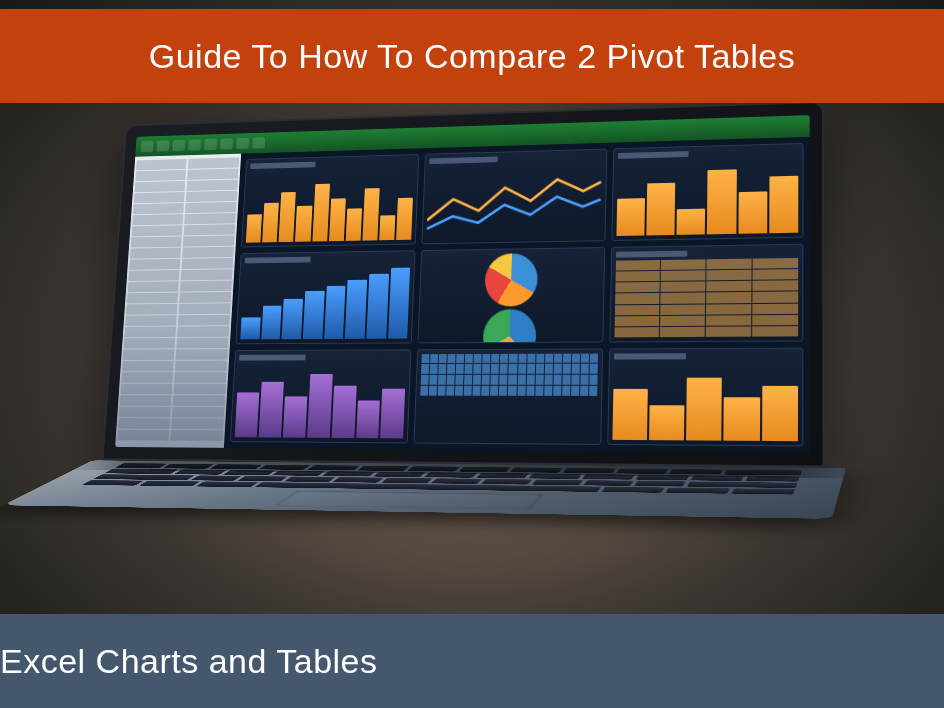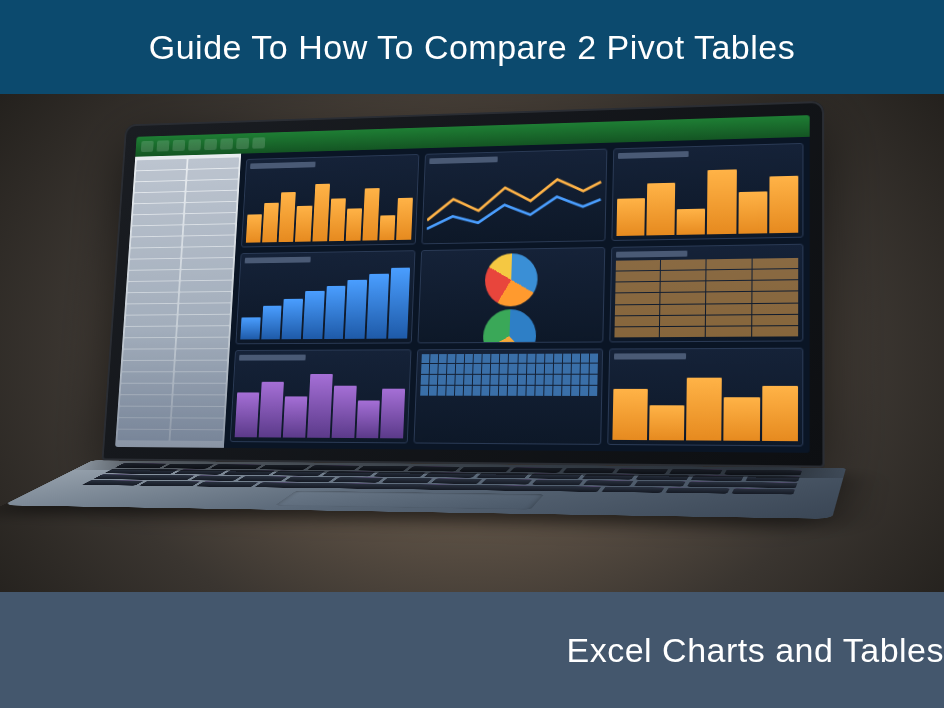--- a/index.html
+++ b/index.html
@@ -6,40 +6,40 @@
     body {
       width: 944px;
       height: 708px;
       font-family: 'Segoe UI', Arial, sans-serif;
       background: radial-gradient(ellipse at center, #8a7560 0%, #3a3530 60%, #1a1815 100%);
       overflow: hidden;
       position: relative;
     }
     .header-band {
       position: absolute;
-      top: 0;
+      top: 9px;
       left: 0;
       width: 100%;
       height: 94px;
-      background: #0c4a6e;
+      background: #c2410c;
       display: flex;
       align-items: center;
       justify-content: center;
       z-index: 10;
     }
     .footer-band {
       position: absolute;
       bottom: 0;
       left: 0;
       width: 100%;
-      height: 116px;
+      height: 94px;
       background: #44576d;
       display: flex;
       align-items: center;
-      justify-content: flex-end;
+      justify-content: flex-start;
       z-index: 10;
     }
     .band-text {
       color: #ffffff;
       font-size: 34px;
       font-weight: 400;
       letter-spacing: 0.5px;
     }
     .laptop-scene {
       position: absolute;

